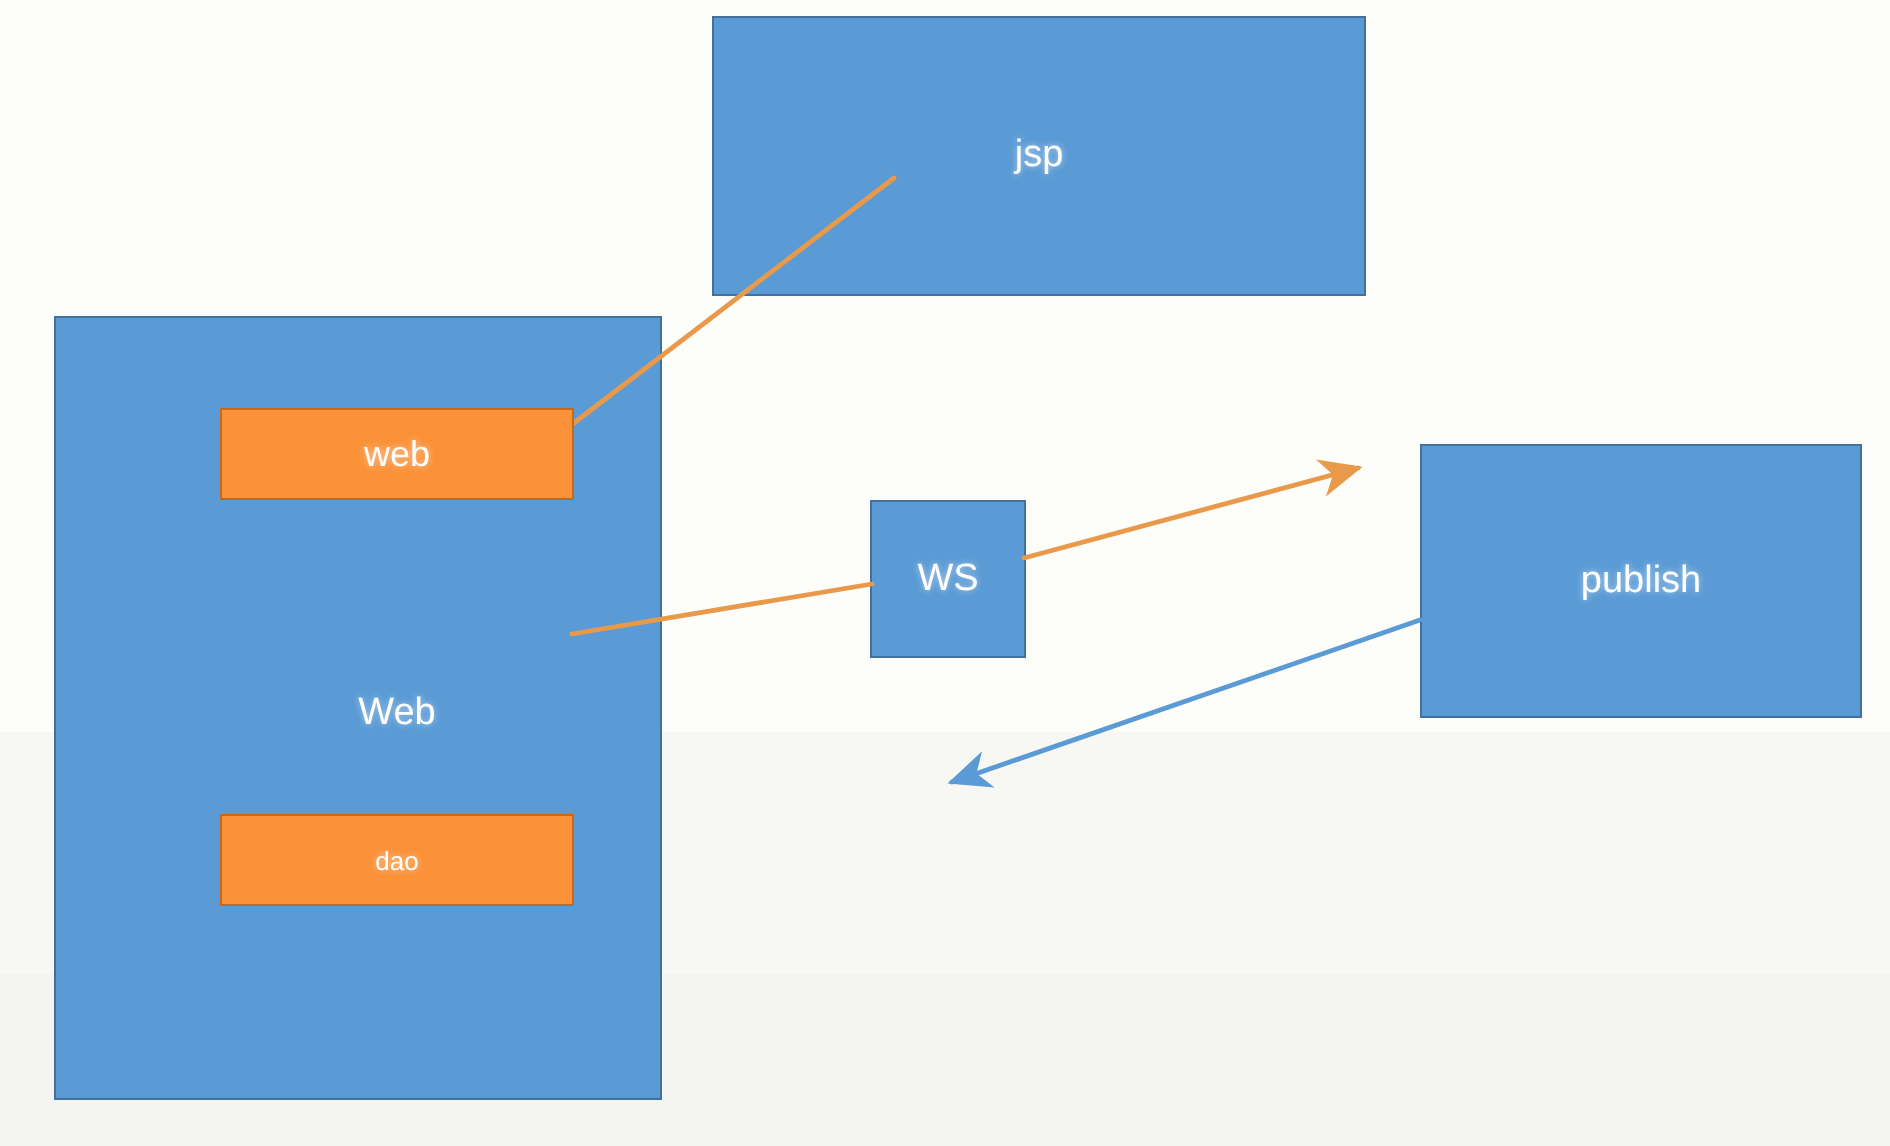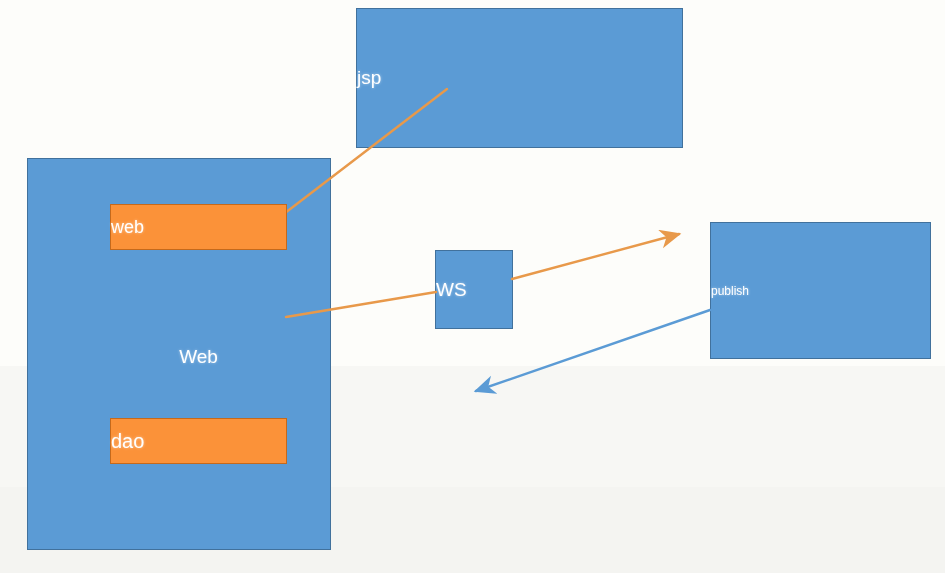--- a/index.html
+++ b/index.html
@@ -31,45 +31,45 @@
     width: 945px;
     height: 86px;
     background: #f4f4f1;
   }
 
   .node {
     position: absolute;
     box-sizing: border-box;
     display: flex;
     align-items: center;
-    justify-content: flex-start;
+    justify-content: center;
     color: #ffffff;
     text-shadow: 0 0 3px rgba(255,255,255,0.55);
   }
   .node.blue {
     background: #5b9bd5;
     border: 1px solid #41719c;
   }
   .node.orange {
     background: #fb9239;
     border: 1px solid #c5691b;
   }
 
   
   #node-jsp     { left: 356px; top: 8px;   width: 327px; height: 140px; font-size: 19px; }
   #node-web-container {
     left: 27px;  top: 158px; width: 304px; height: 392px;
     align-items: flex-start; justify-content: center;
   }
-  #node-publish { left: 710px; top: 222px; width: 221px; height: 137px; font-size: 12px; }
+  #node-publish { left: 710px; top: 222px; width: 221px; height: 137px; font-size: 19px; }
   #node-ws      { left: 435px; top: 250px; width: 78px;  height: 79px;  font-size: 19px; }
 
   #node-web     { left: 110px; top: 204px; width: 177px; height: 46px; font-size: 18px; }
   #node-service { left: 110px; top: 299px; width: 177px; height: 45px; font-size: 18px; }
-  #node-dao     { left: 110px; top: 418px; width: 177px; height: 46px; font-size: 20px; }
+  #node-dao     { left: 110px; top: 407px; width: 177px; height: 46px; font-size: 13px; }
 
   #label-web-container {
     position: absolute;
     left: 110px;
     top: 346px;
     width: 177px;
     text-align: center;
     color: #ffffff;
     font-size: 19px;
     text-shadow: 0 0 3px rgba(255,255,255,0.5);

